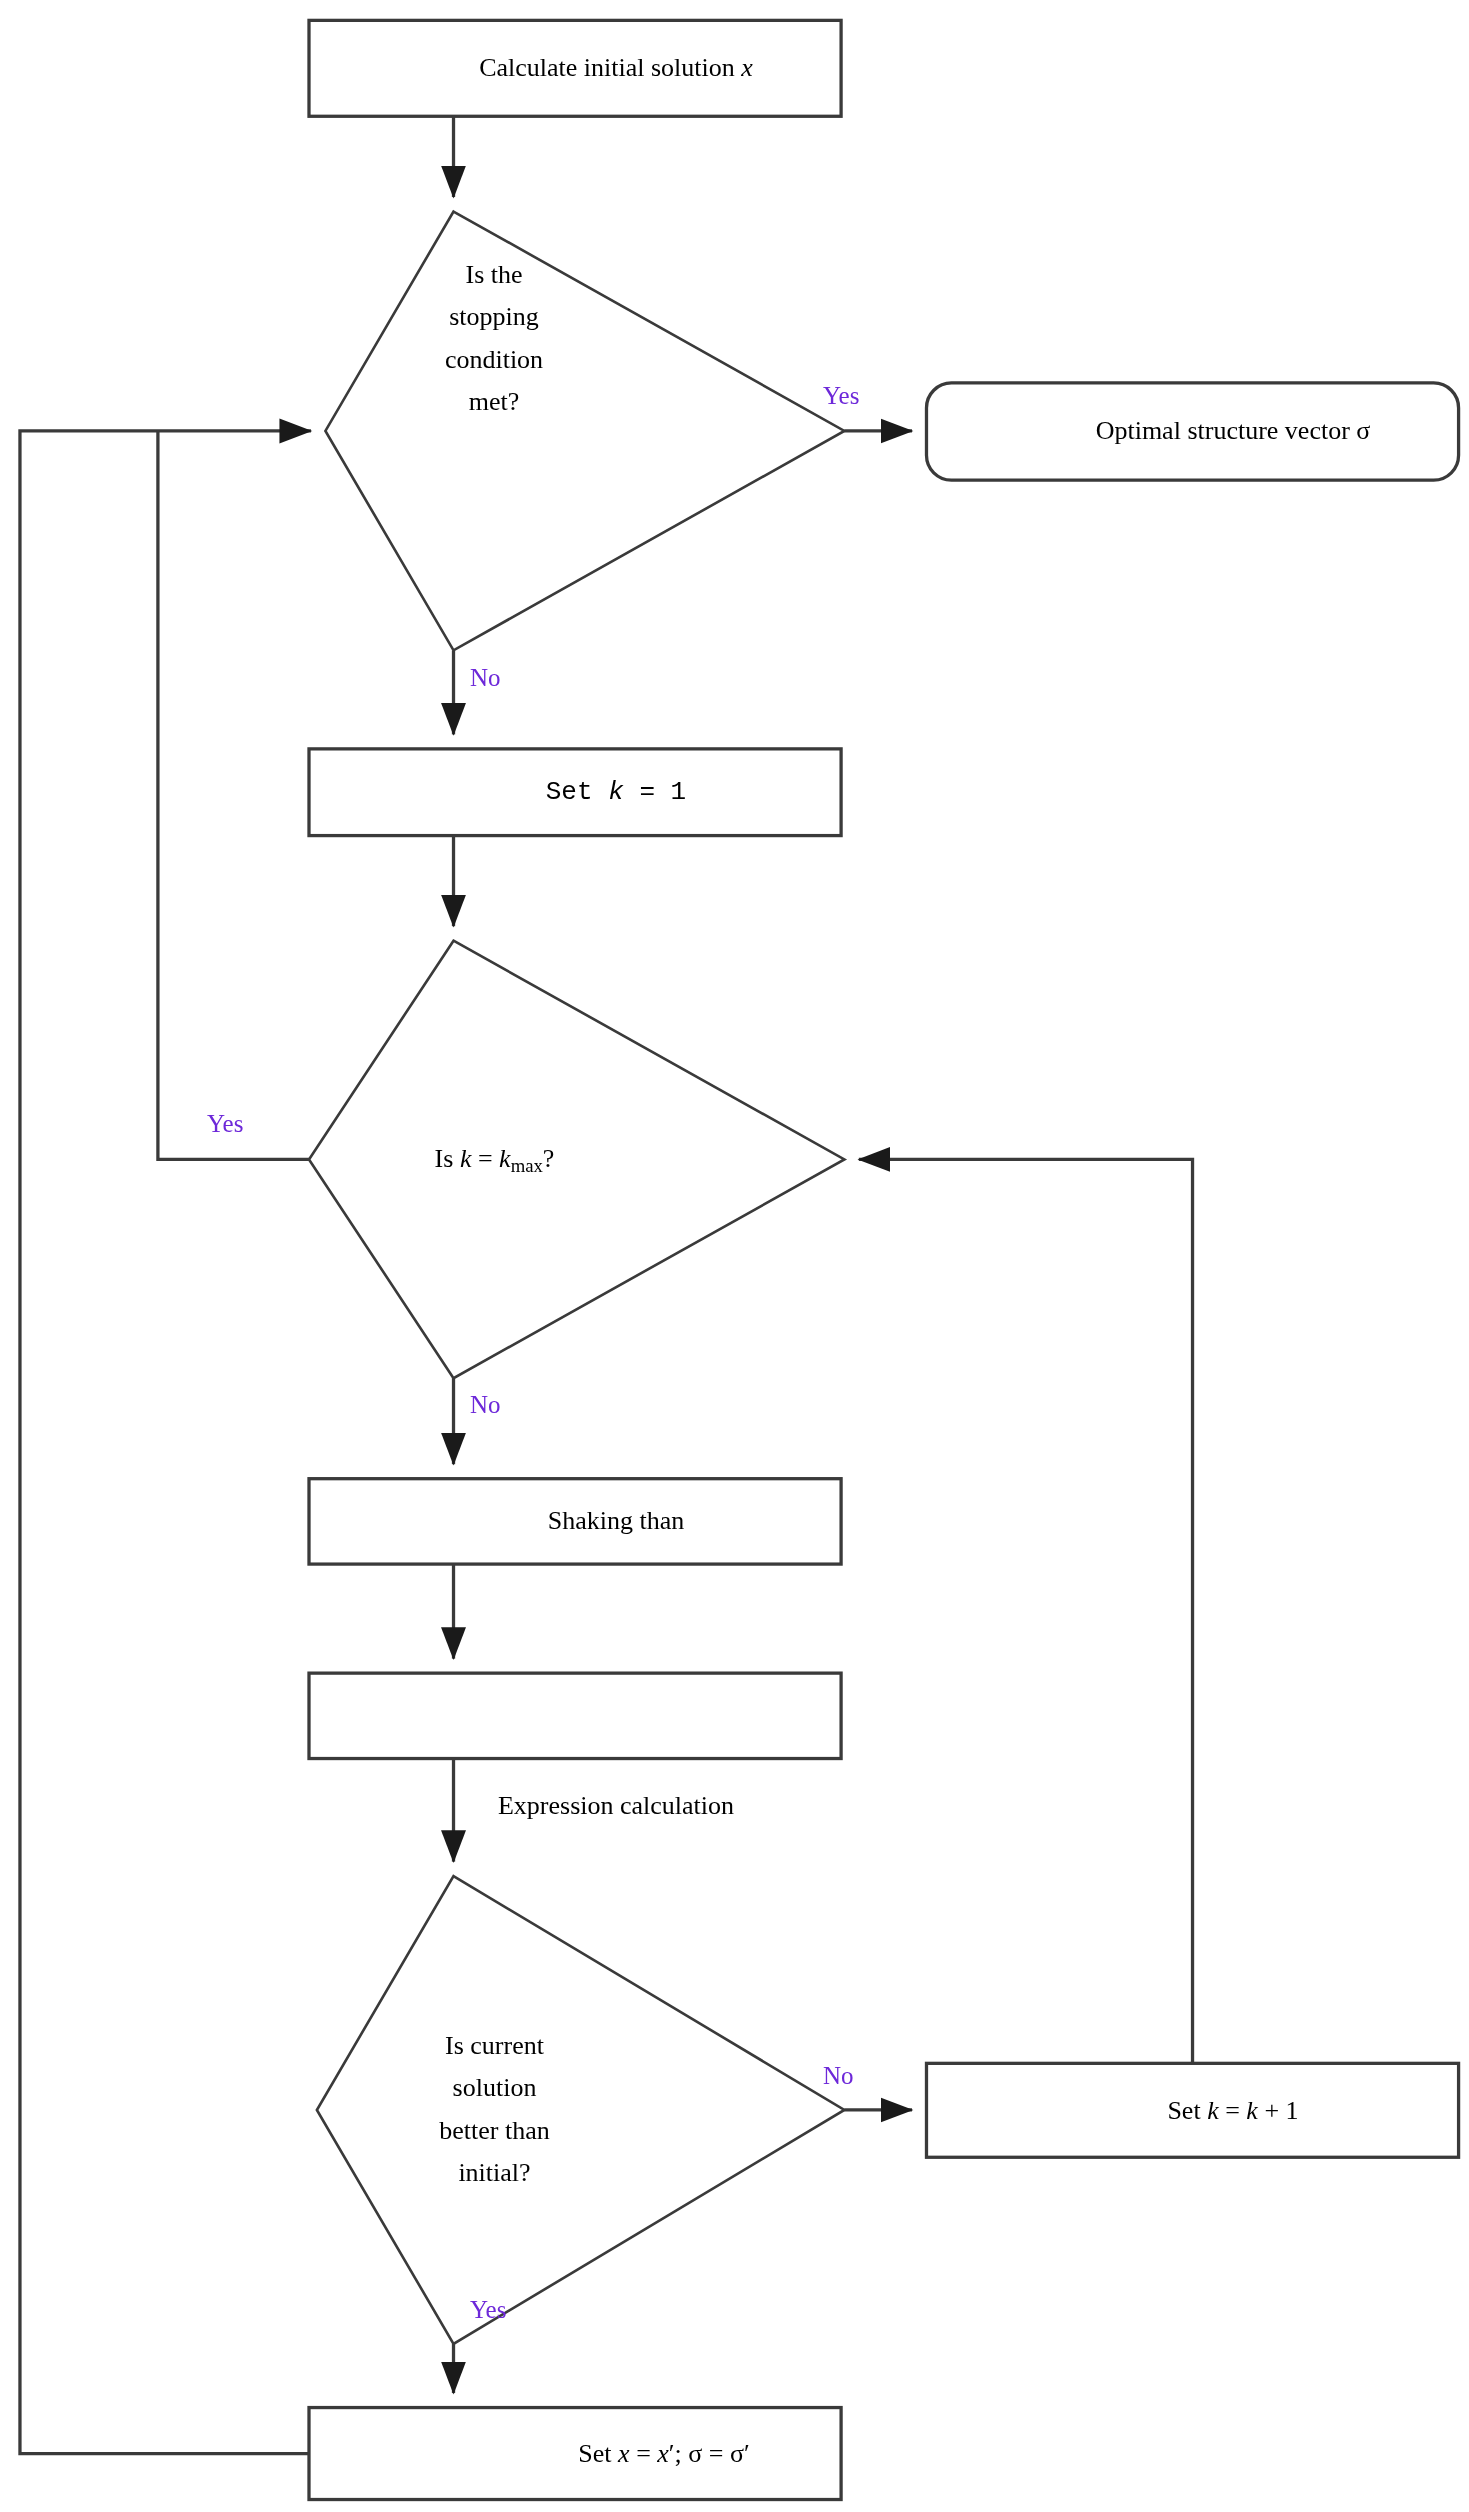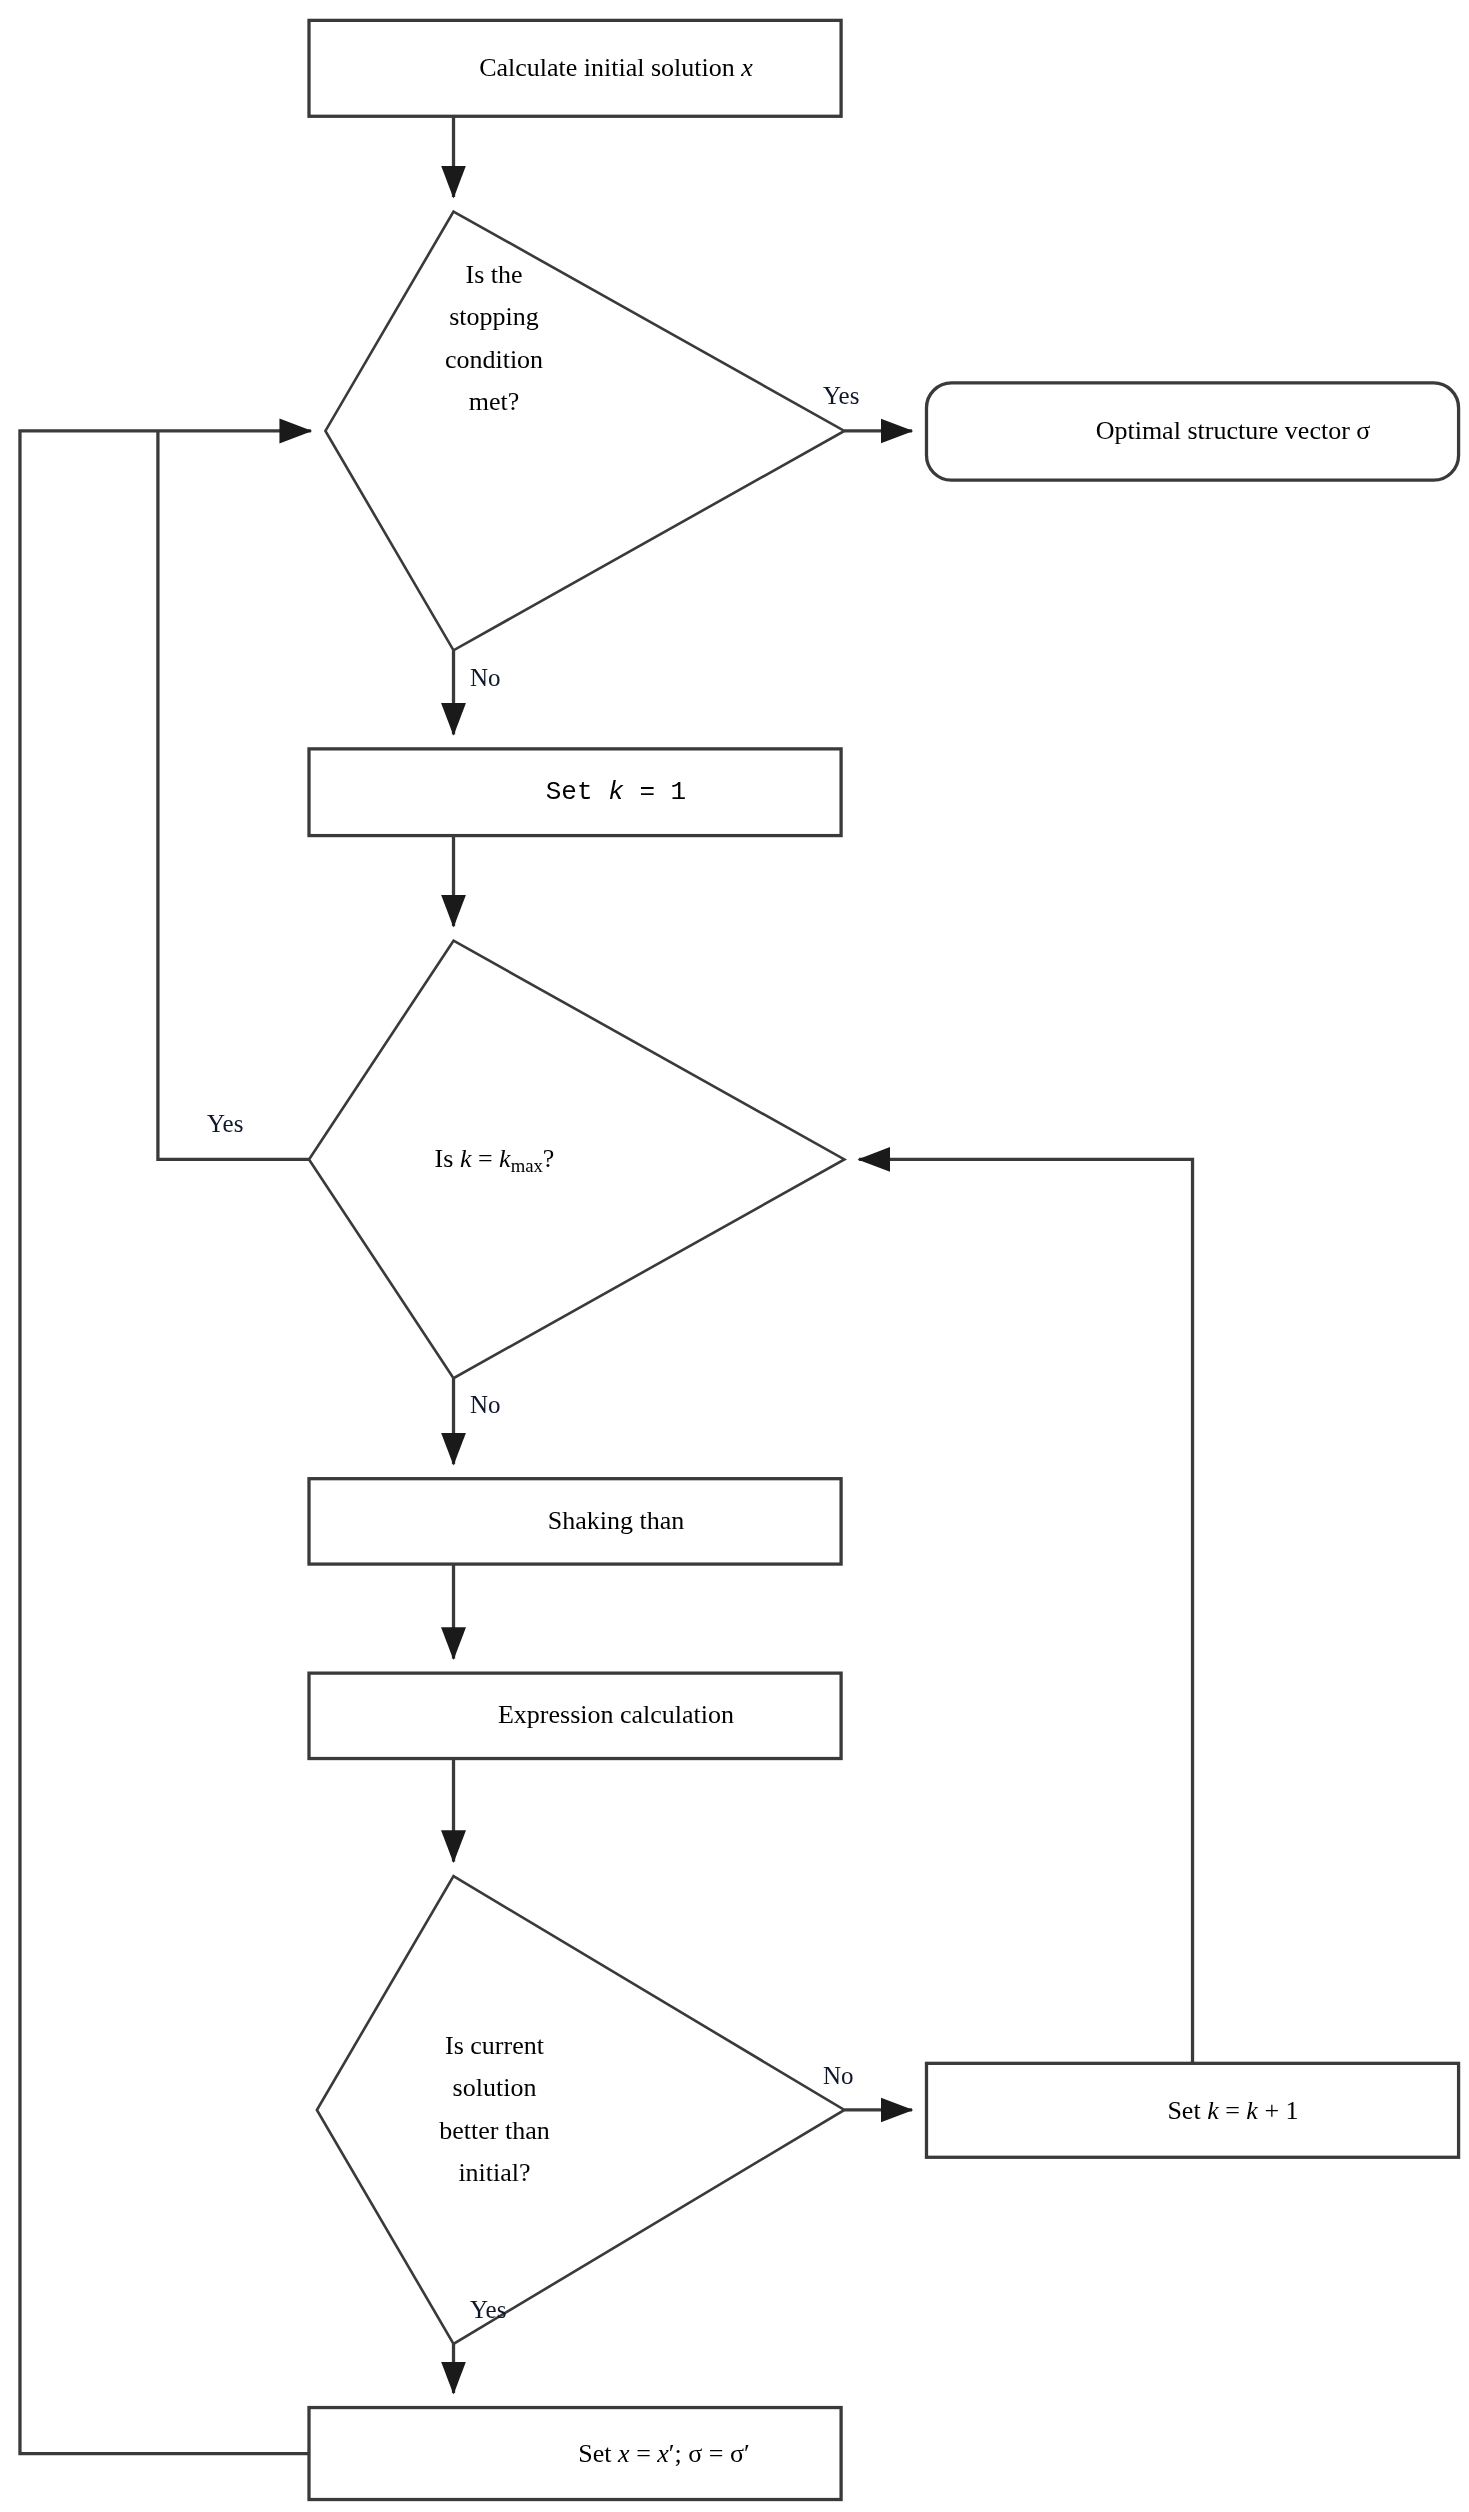--- a/index.html
+++ b/index.html
@@ -32,21 +32,21 @@
     text-align: center;
     color: #000000;
     font-size: 26px;
     line-height: 1.62;
     pointer-events: none;
     white-space: pre-line;
     padding-left: 41px;
   }
   .edge-label {
     position: absolute;
-    color: #0f172a;
+    color: #6d28d9;
     font-size: 25px;
     line-height: 1.1;
     white-space: nowrap;
   }
   .it { font-style: italic; }
   .sub {
     font-size: 0.72em;
     vertical-align: -0.28em;
   }
 </style>
@@ -133,21 +133,21 @@
   </div>
 
   <div class="node-text" style="left:322px; top:1117px; width:263px; height:85px;">
     <span>Is&nbsp;<span class="it">k</span>&nbsp;=&nbsp;<span class="it">k</span><span class="sub">max</span>?</span>
   </div>
 
   <div class="node-text" style="left:309px; top:1479px; width:532px; height:85px;">
     <span>Shaking than</span>
   </div>
 
-  <div class="node-text" style="left:309px; top:1673px; width:532px; height:85px;">
+  <div class="node-text" style="left:309px; top:1764px; width:532px; height:85px;">
     <span>Expression calculation</span>
   </div>
 
   <div class="node-text" style="left:335px; top:2014px; width:237px; height:191px;text-align:center;">
     <span>Is current
 solution
 better than
 initial?</span>
   </div>
 

